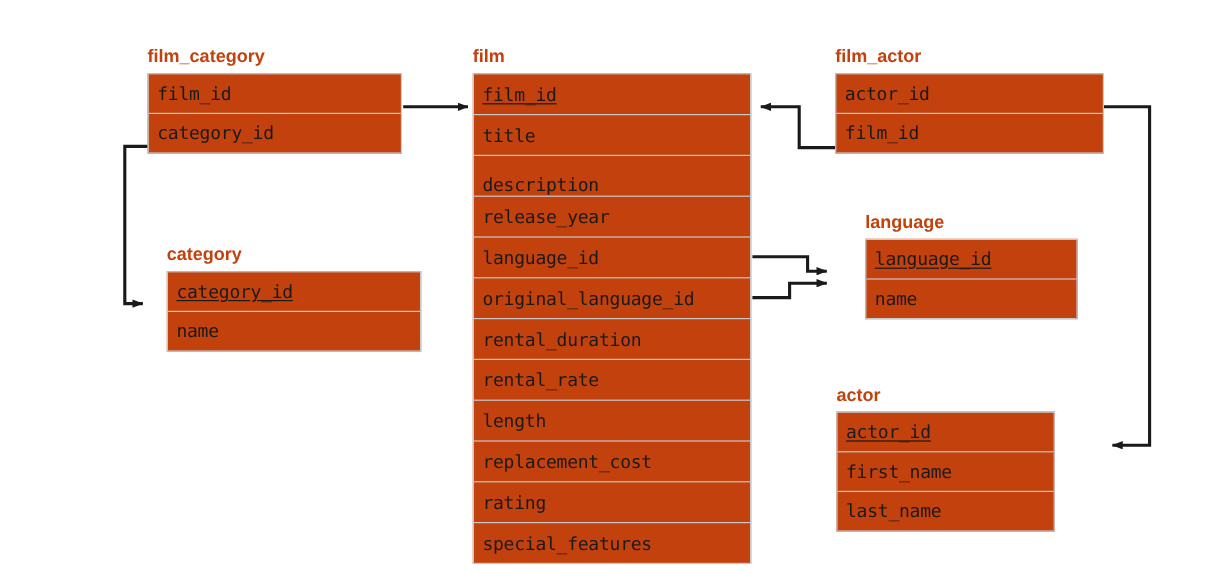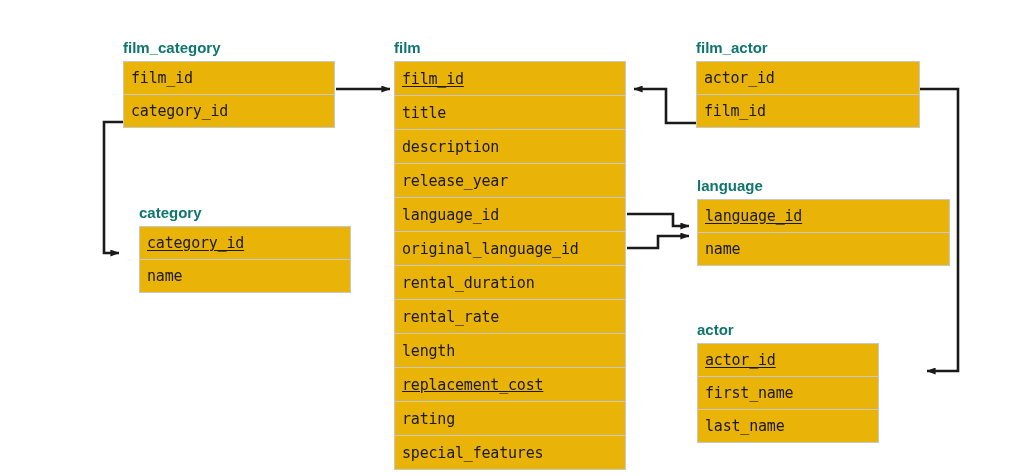--- a/index.html
+++ b/index.html
@@ -15,29 +15,29 @@
     font-family: "DejaVu Sans", sans-serif;
     overflow: hidden;
   }
   .entity {
     position: absolute;
   }
   .entity-title {
     font-family: "Liberation Sans", sans-serif;
     font-weight: bold;
     font-size: 15px;
-    color: #0f766e;
+    color: #c2410c;
     line-height: 1;
     margin-bottom: 6px;
     white-space: nowrap;
   }
   .entity-box {
     border: 1px solid #c8c8c8;
     border-bottom: none;
-    background: #eab308;
+    background: #c2410c;
     box-sizing: border-box;
   }
   .field {
     border-bottom: 1px solid #c8c8c8;
     box-sizing: border-box;
     display: flex;
     align-items: center;
     padding-left: 7px;
     font-family: "DejaVu Sans Mono", monospace;
     font-size: 15px;
@@ -120,42 +120,42 @@
 
   <div class="entity" style="left:394px; top:40px; width:232px;">
     <div class="entity-title">film</div>
     <div class="entity-box">
       <div class="field" style="height:34px;">
         <span class="pk">film_id</span>
       </div>
       <div class="field" style="height:34px;">
         <span>title</span>
       </div>
-      <div class="field" style="height:34px;">
+      <div class="field" style="height:34px;align-items:flex-end;">
         <span>description</span>
       </div>
       <div class="field" style="height:34px;">
         <span>release_year</span>
       </div>
       <div class="field" style="height:34px;">
         <span>language_id</span>
       </div>
       <div class="field" style="height:34px;">
         <span>original_language_id</span>
       </div>
       <div class="field" style="height:34px;">
         <span>rental_duration</span>
       </div>
       <div class="field" style="height:34px;">
         <span>rental_rate</span>
       </div>
       <div class="field" style="height:34px;">
         <span>length</span>
       </div>
-      <div class="field" style="height:34px;text-decoration:underline;">
+      <div class="field" style="height:34px;">
         <span>replacement_cost</span>
       </div>
       <div class="field" style="height:34px;">
         <span>rating</span>
       </div>
       <div class="field" style="height:34px;">
         <span>special_features</span>
       </div>
     </div>
   </div>
@@ -165,21 +165,21 @@
     <div class="entity-box">
       <div class="field" style="height:33px;">
         <span>actor_id</span>
       </div>
       <div class="field" style="height:33px;">
         <span>film_id</span>
       </div>
     </div>
   </div>
 
-  <div class="entity" style="left:697px; top:178px; width:253px;">
+  <div class="entity" style="left:721px; top:178px; width:177px;">
     <div class="entity-title">language</div>
     <div class="entity-box">
       <div class="field" style="height:33px;">
         <span class="pk">language_id</span>
       </div>
       <div class="field" style="height:33px;">
         <span>name</span>
       </div>
     </div>
   </div>

